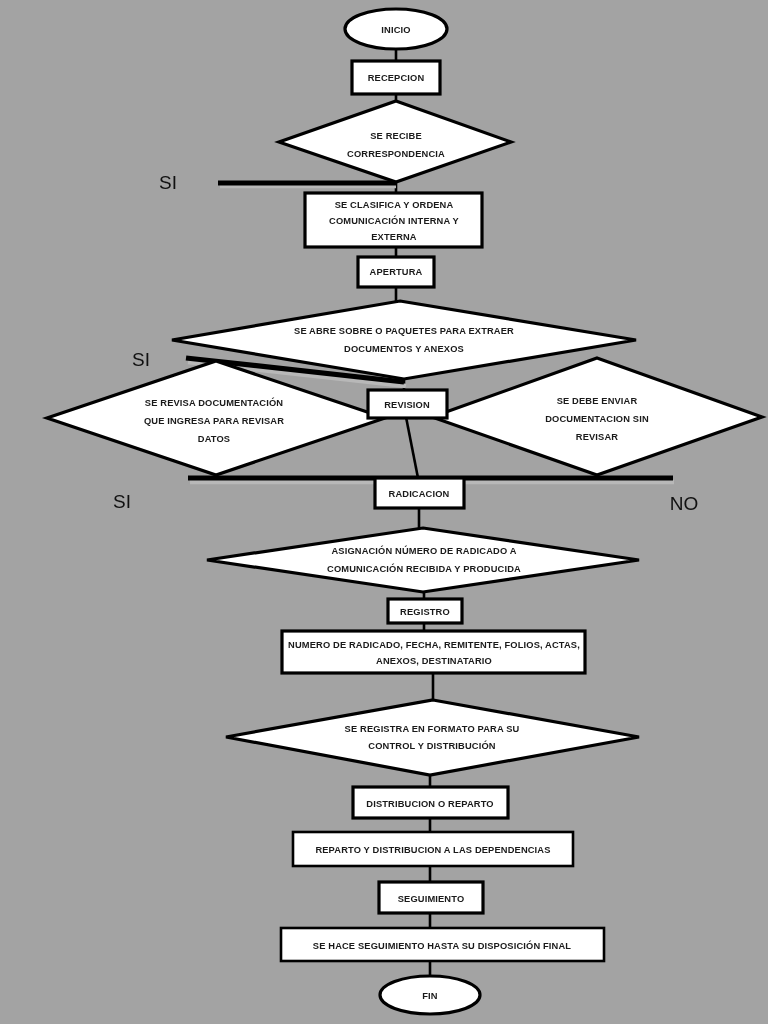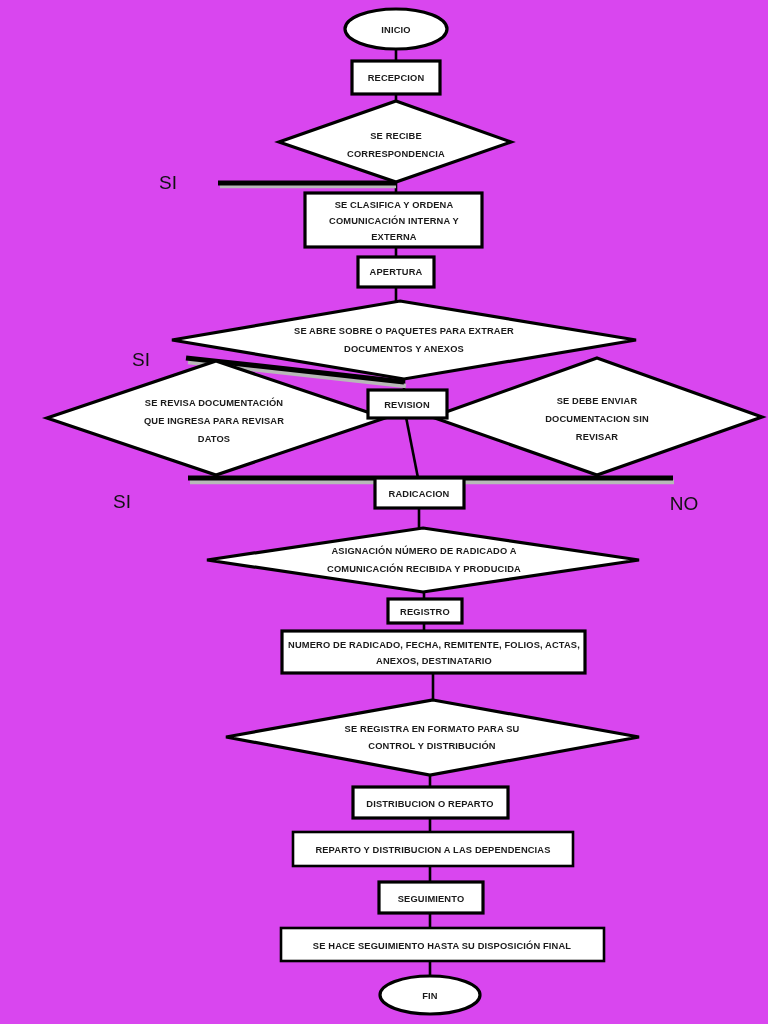--- a/index.html
+++ b/index.html
@@ -10,21 +10,21 @@
   body {
     width: 768px;
     height: 1024px;
     font-family: "Liberation Sans", sans-serif;
     overflow: hidden;
   }
   #flowchart-root {
     position: relative;
     width: 768px;
     height: 1024px;
-    background: #d946ef;
+    background: #a3a3a3;
   }
   svg.chart {
     display: block;
     width: 768px;
     height: 1024px;
   }
   .node-shape {
     fill: #ffffff;
     stroke: #000000;
     stroke-width: 3.2;

